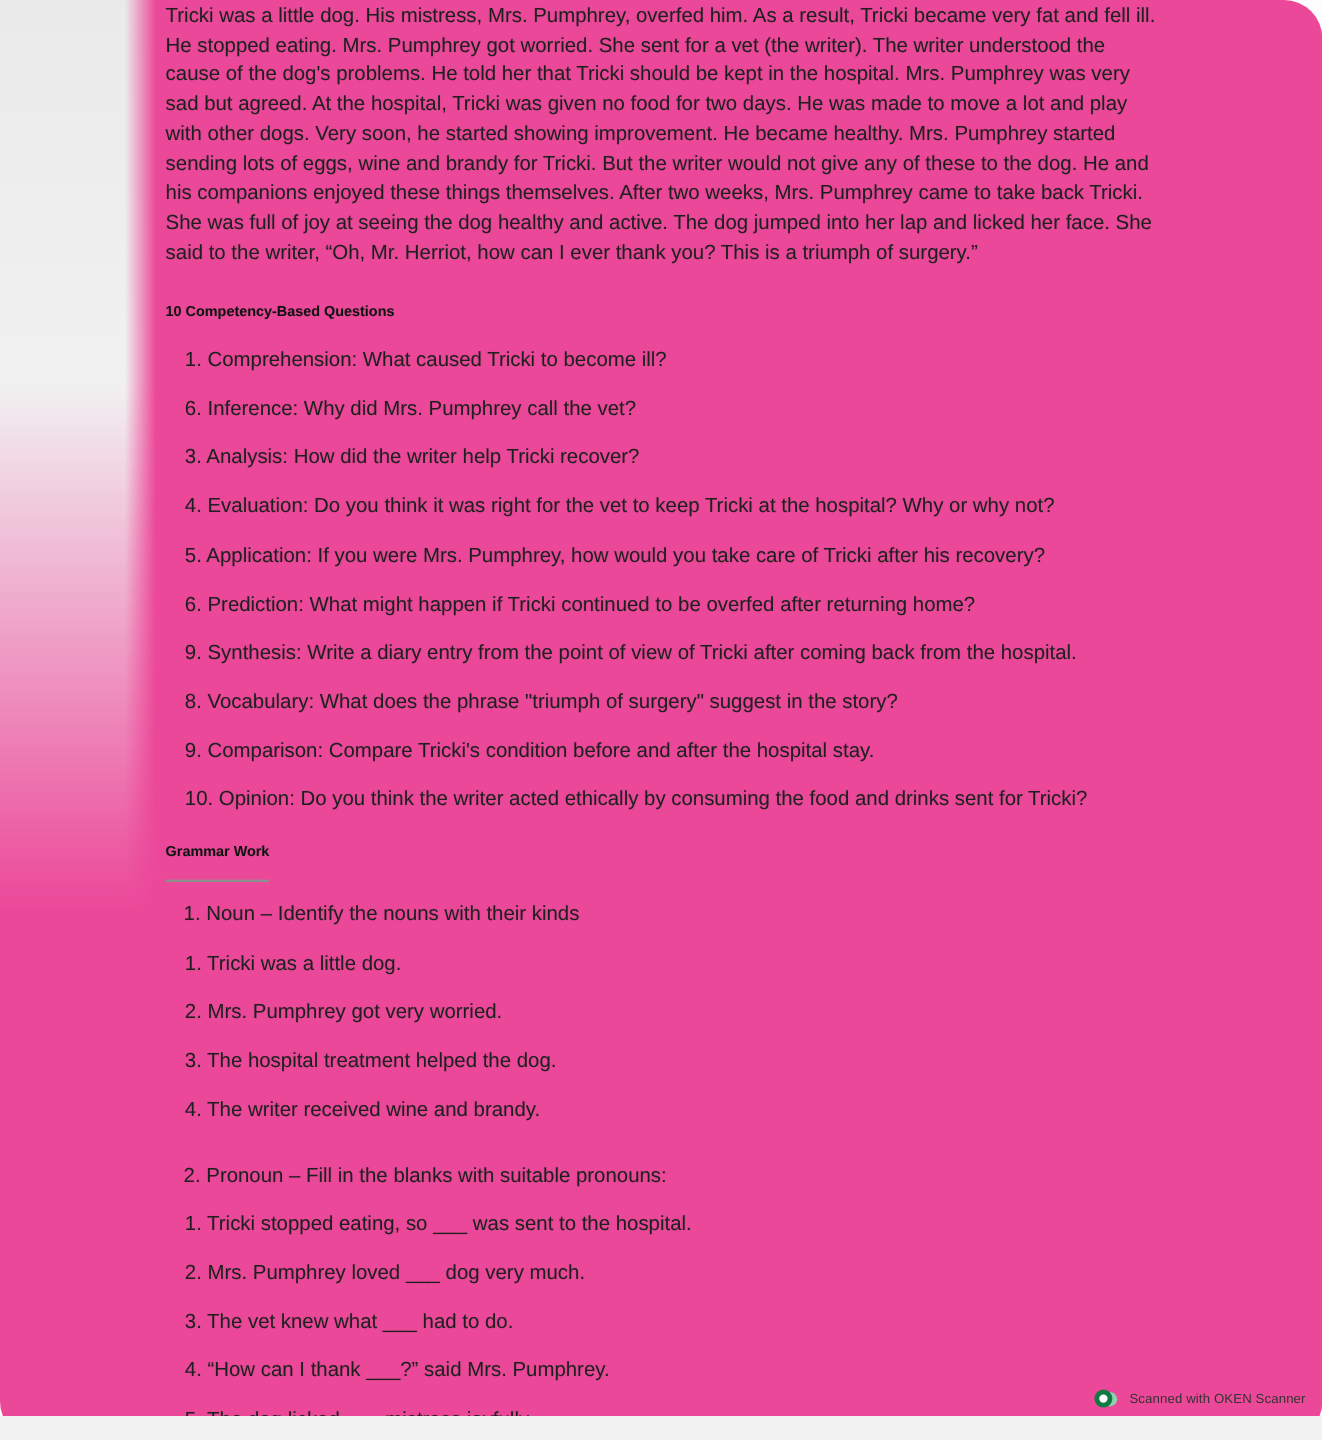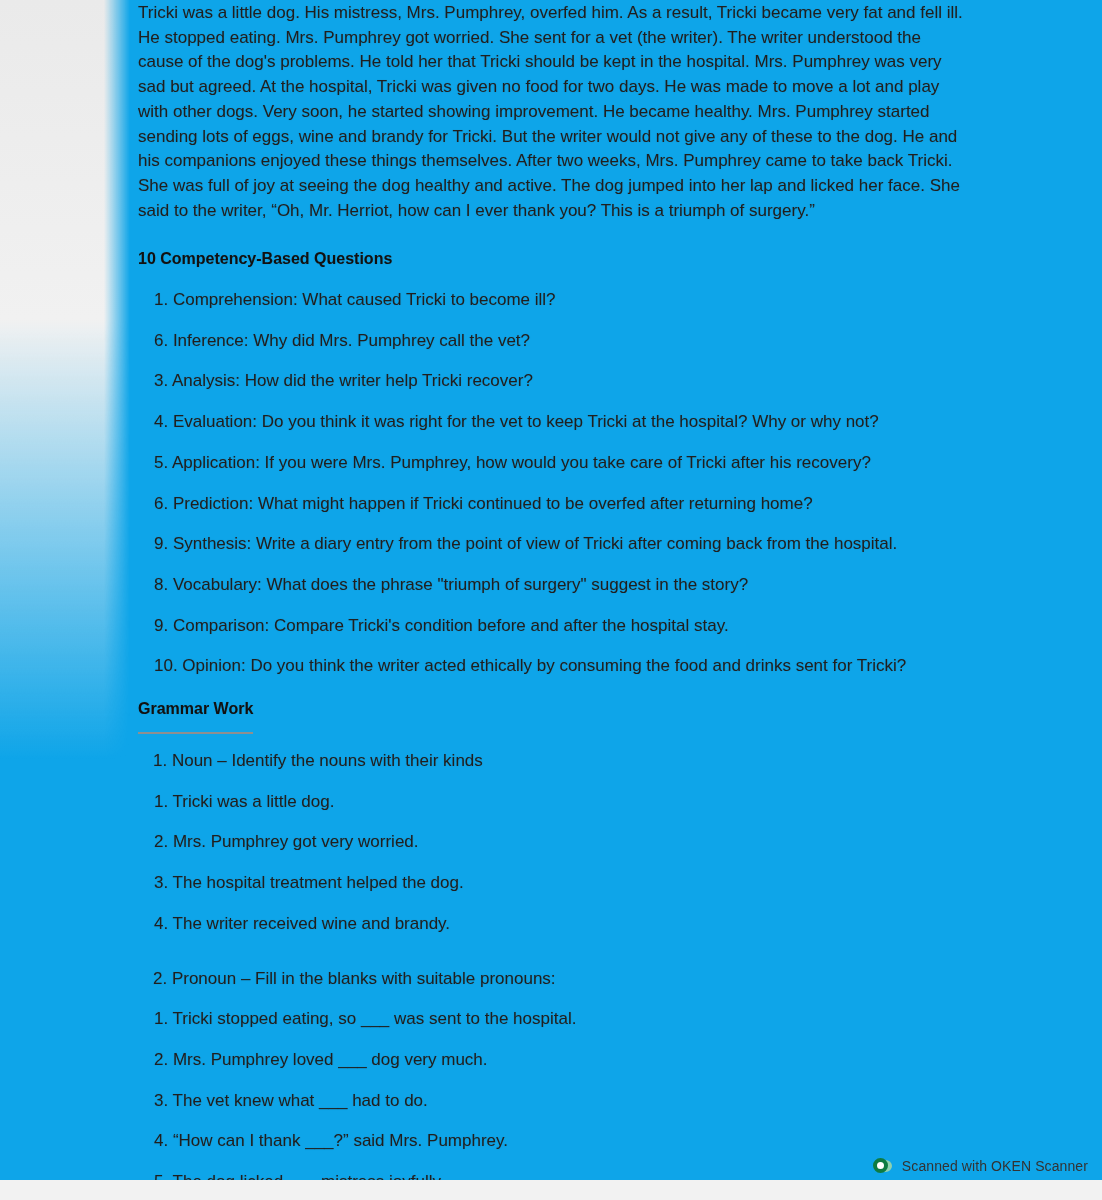--- a/index.html
+++ b/index.html
@@ -5,21 +5,22 @@
   * { margin: 0; padding: 0; box-sizing: border-box; }
   html, body {
     width: 1102px; height: 1200px;
     background: #fdfdfd;
     font-family: "Liberation Sans", "DejaVu Sans", sans-serif;
     overflow: hidden;
   }
   .page {
     position: relative;
     width: 1102px; height: 1200px;
-    background: #0ea5e9;
+    background: #ec4899;
+    border-radius: 32px;
   }
   .left-shade {
     position: absolute;
     left: 0; top: 0;
     width: 130px; height: 800px;
     background: linear-gradient(180deg, #eaeaea 0%, #f1f1f1 40%, rgba(253,253,253,0) 95%);
     -webkit-mask-image: linear-gradient(to right, #000 80%, transparent 100%);
     mask-image: linear-gradient(to right, #000 80%, transparent 100%);
     pointer-events: none;
   }
@@ -29,21 +30,21 @@
     width: 828px;
     font-size: 17px;
     line-height: 24.7px;
     color: #1f1f1f;
     text-shadow: 0 0 1px rgba(70,70,70,0.30);
   }
   .para { margin: 0; }
   .section-heading {
     margin-top: 24px;
     font-weight: bold;
-    font-size: 16px;
+    font-size: 12px;
     color: #111;
   }
   .gw-heading { margin-top: 18px; }
   .underlined {
     border-bottom: 2px solid #8f8f8f;
     padding-bottom: 13px;
     display: inline-block;
     line-height: 21px;
   }
   .q-list .line, .g-list .line { margin: 16px; }
@@ -71,21 +72,21 @@
   .oken-icon::after {
     content: "";
     position: absolute;
     left: 0; top: 0;
     width: 7px; height: 7px;
     border: 4px solid #0e7c42;
     background: #ffffff;
     border-radius: 50%;
   }
   .footer-text {
-    font-size: 14px;
+    font-size: 11px;
     color: #333;
     letter-spacing: 0.1px;
   }
   .bottom-strip {
     position: absolute;
     left: 0; top: 1180px;
     width: 1102px; height: 20px;
     background: #f2f2f2;
   }
 </style>

